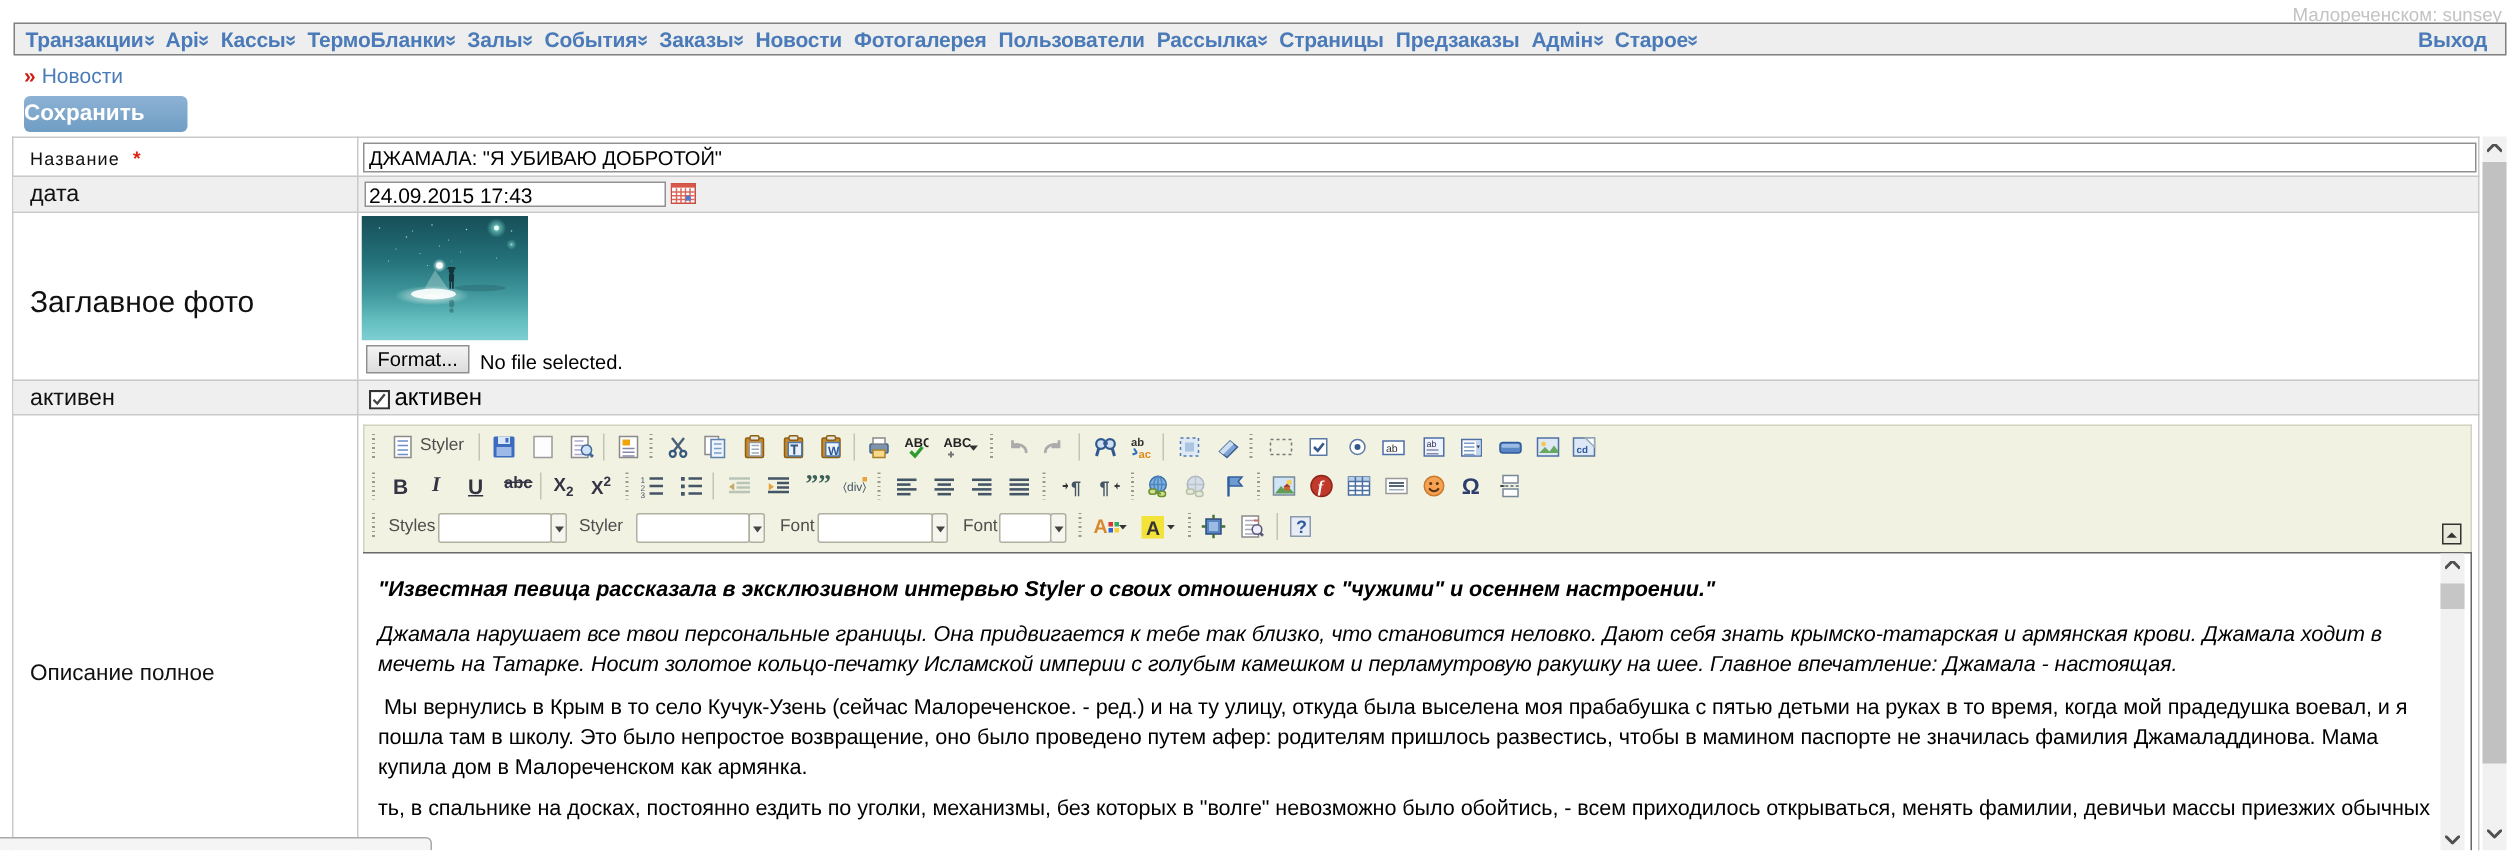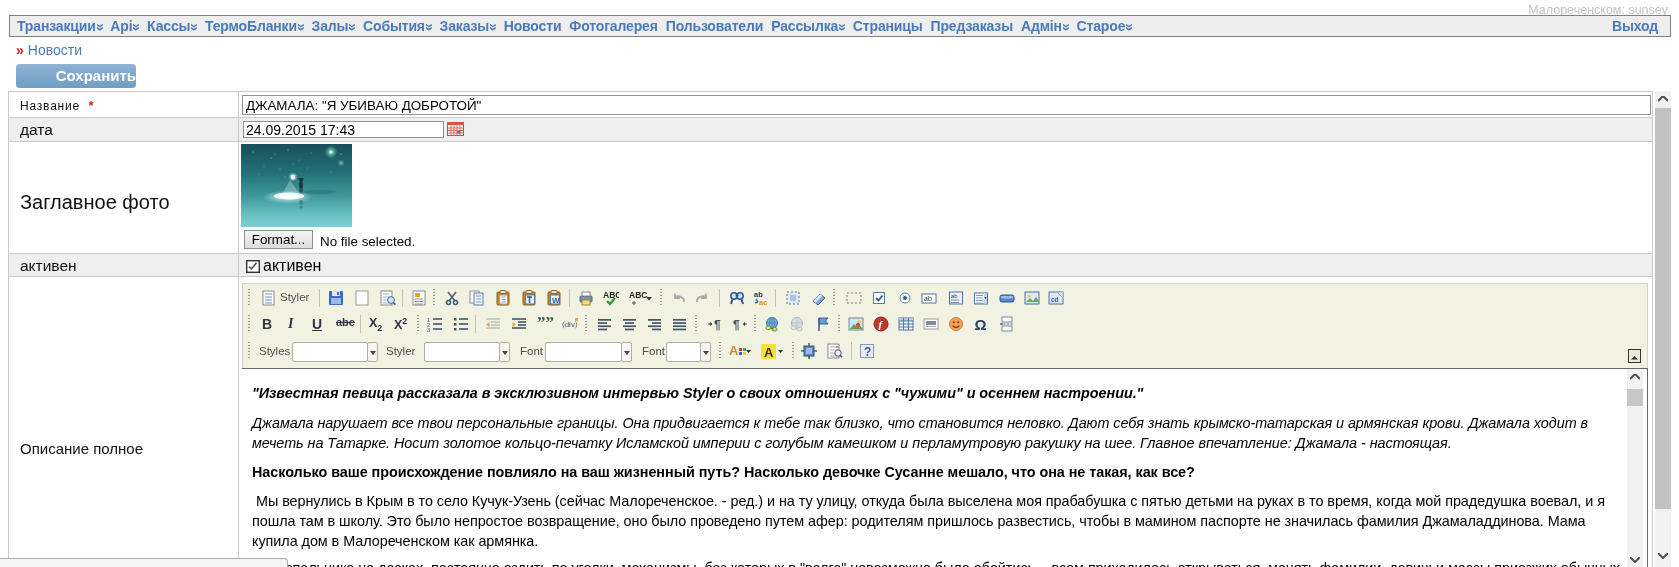--- a/index.html
+++ b/index.html
@@ -7,23 +7,23 @@
 .ab{position:absolute}
 
 #usr{right:11px;top:3px;color:#c3c3c3;font-size:12.5px}
 #nav{left:9px;top:15px;width:1662px;height:22px;background:#eeeeee;border:1px solid #818181;
  letter-spacing:-0.15px;font-size:14px;font-weight:bold;color:#4a7ab8;line-height:20px;padding-left:7px;white-space:nowrap}
 #nav a{color:#4a7ab8;text-decoration:none;margin-right:8px}
 .chv{display:inline-block;transform:rotate(90deg);font-size:14px;margin-left:1px;margin-right:-2px;position:relative;top:1px}
 #out{position:absolute;right:12px;top:0;margin-right:0!important}
 #bc{left:16px;top:42px;font-size:14px;color:#4a7ab8}
 #bc b{color:#cf1c14;margin-right:4px}
-#sav{left:16px;top:64px;width:120px;height:24px;border-radius:4px;
+#sav{left:16px;top:64px;width:109px;height:24px;border-radius:4px;
  background:linear-gradient(#8db2d4,#6f9dc4);color:#fff;font-weight:bold;font-size:16px;
- text-align:right;line-height:23px;font-size:15px!important}
+ text-align:left;line-height:23px;font-size:15px!important}
 
 .bdr{position:absolute;background:#c9c9c9}
 .grow{position:absolute;background:#efefef}
 .lbl{position:absolute;font-size:15.5px;color:#111;text-align:left}
 .inp{position:absolute;background:#fff;border:1px solid #919191;font-size:13.4px;color:#000;
  line-height:17px;padding:0 0 0 3px;white-space:nowrap;overflow:hidden}
 
 #tb{left:242px;top:283px;width:1406px;height:85px;background:#f1f2e1;border:1px solid #d3d3c3;border-bottom:0}
 .ti{position:absolute;width:16px;height:16px}
 .tsep{position:absolute;width:1px;height:18px;background:#c4c4b4}
@@ -495,21 +495,20 @@
         <text x="5" y="12.5" font-size="12" font-weight="bold" fill="#2f5a9e" font-family="Liberation Sans">?</text>
       </svg></span>
 <span class="ab" style="left:1628px;top:349px;width:13px;height:14px;background:#e9eadb;border:1px solid #333">
 <svg width="11" height="12" viewBox="0 0 11 12">
         <path d="M2 7.5 L5.5 4 L9 7.5 z" fill="#333"></path>
       </svg></span>
 <div class="ab" id="ced">
       <div class="tx">
 <p class="m1"><b><i>"Известная певица рассказала в эксклюзивном интервью Styler о своих отношениях с "чужими" и осеннем настроении."</i></b></p>
 <p class="m2"><i>Джамала нарушает все твои персональные границы. Она придвигается к тебе так близко, что становится неловко. Дают себя знать крымско-татарская и армянская крови. Джамала ходит в<br>мечеть на Татарке. Носит золотое кольцо-печатку Исламской империи с голубым камешком и перламутровую ракушку на шее. Главное впечатление: Джамала - настоящая.</i></p>
-<p class="m3"><b>Насколько ваше происхождение повлияло на ваш жизненный путь? Насколько девочке Сусанне мешало, что она не такая, как все?</b></p>
 <p class="m4">&nbsp;Мы вернулись в Крым в то село Кучук-Узень (сейчас Малореченское. - ред.) и на ту улицу, откуда была выселена моя прабабушка с пятью детьми на руках в то время, когда мой прадедушка воевал, и я<br>пошла там в школу. Это было непростое возвращение, оно было проведено путем афер: родителям пришлось развестись, чтобы в мамином паспорте не значилась фамилия Джамаладдинова. Мама<br>купила дом в Малореченском как армянка.</p>
 <p class="m5">ть, в спальнике на досках, постоянно ездить по уголки, механизмы, без которых в "волге" невозможно было обойтись, - всем приходилось открываться, менять фамилии, девичьи массы приезжих обычных</p>
 </div>
     </div>
 
 <div class="sbtrack" style="left:1655px;top:91px;width:16px;height:476px"></div>
 <div class="sbthumb" style="left:1655px;top:108px;width:16px;height:401px;background:#c1c1c1"></div>
 <svg class="ab" style="left:1658px;top:96px" width="10" height="6" viewBox="0 0 10 6">
       <path d="M0 5 L5 0 L10 5" fill="none" stroke="#505050" stroke-width="2"></path>
     </svg>

